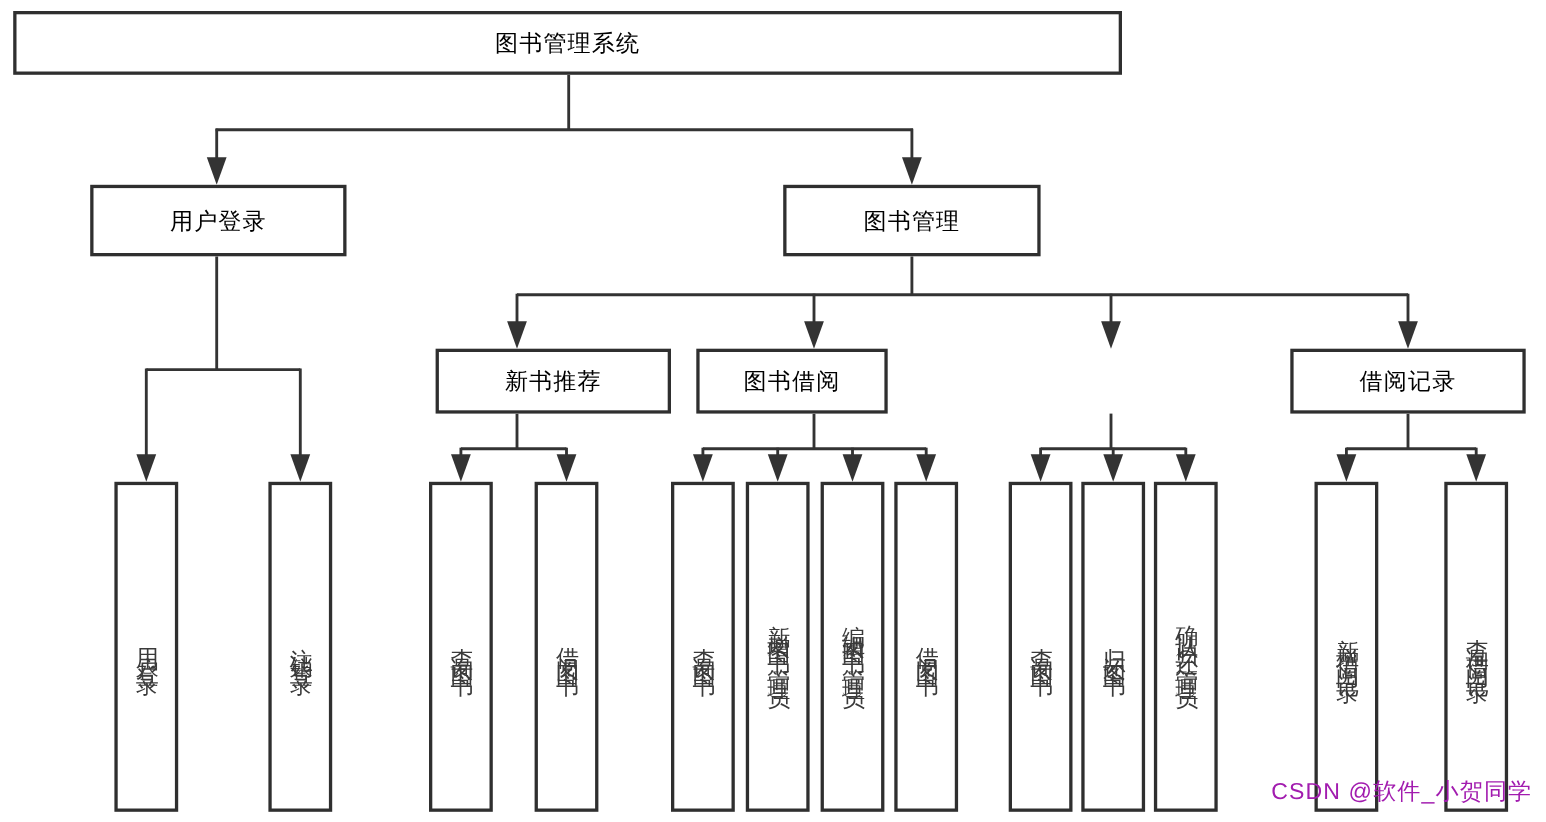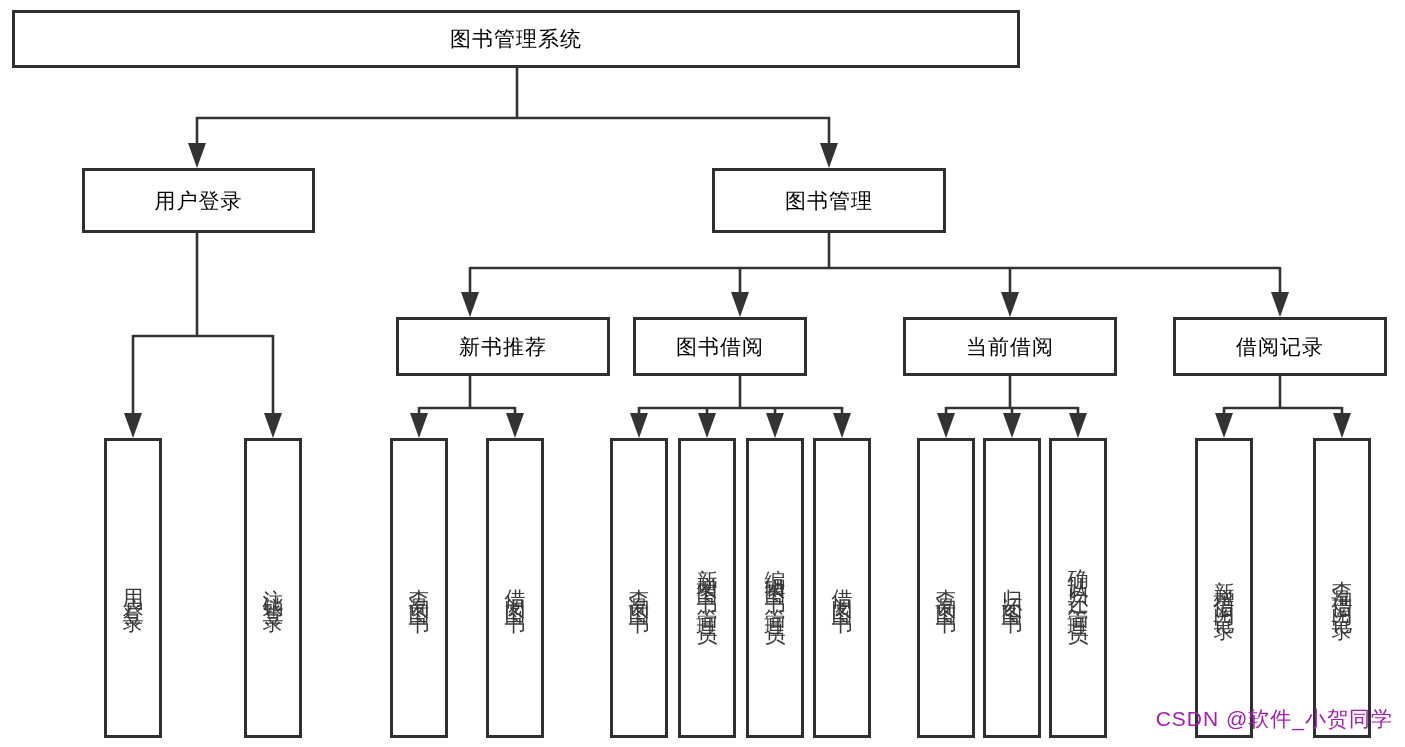--- a/index.html
+++ b/index.html
@@ -139,23 +139,20 @@
   <div class="box" style="left:712px; top:168px; width:234px; height:65px;">
     <span>图书管理</span>
   </div>
 
   <div class="box" style="left:363px; top:317px; width:214px; height:59px;margin-left:33px;">
     <span>新书推荐</span>
   </div>
   <div class="box" style="left:633px; top:317px; width:174px; height:59px;">
     <span>图书借阅</span>
   </div>
-  <div class="box" style="left:903px; top:317px; width:214px; height:59px;">
-    <span>当前借阅</span>
-  </div>
   <div class="box" style="left:1173px; top:317px; width:214px; height:59px;">
     <span>借阅记录</span>
   </div>
 
   <div class="leaf" style="left:104px;">
     <span class="vtext">用户登录</span>
   </div>
   <div class="leaf" style="left:244px;">
     <span class="vtext">注销登录</span>
   </div>

